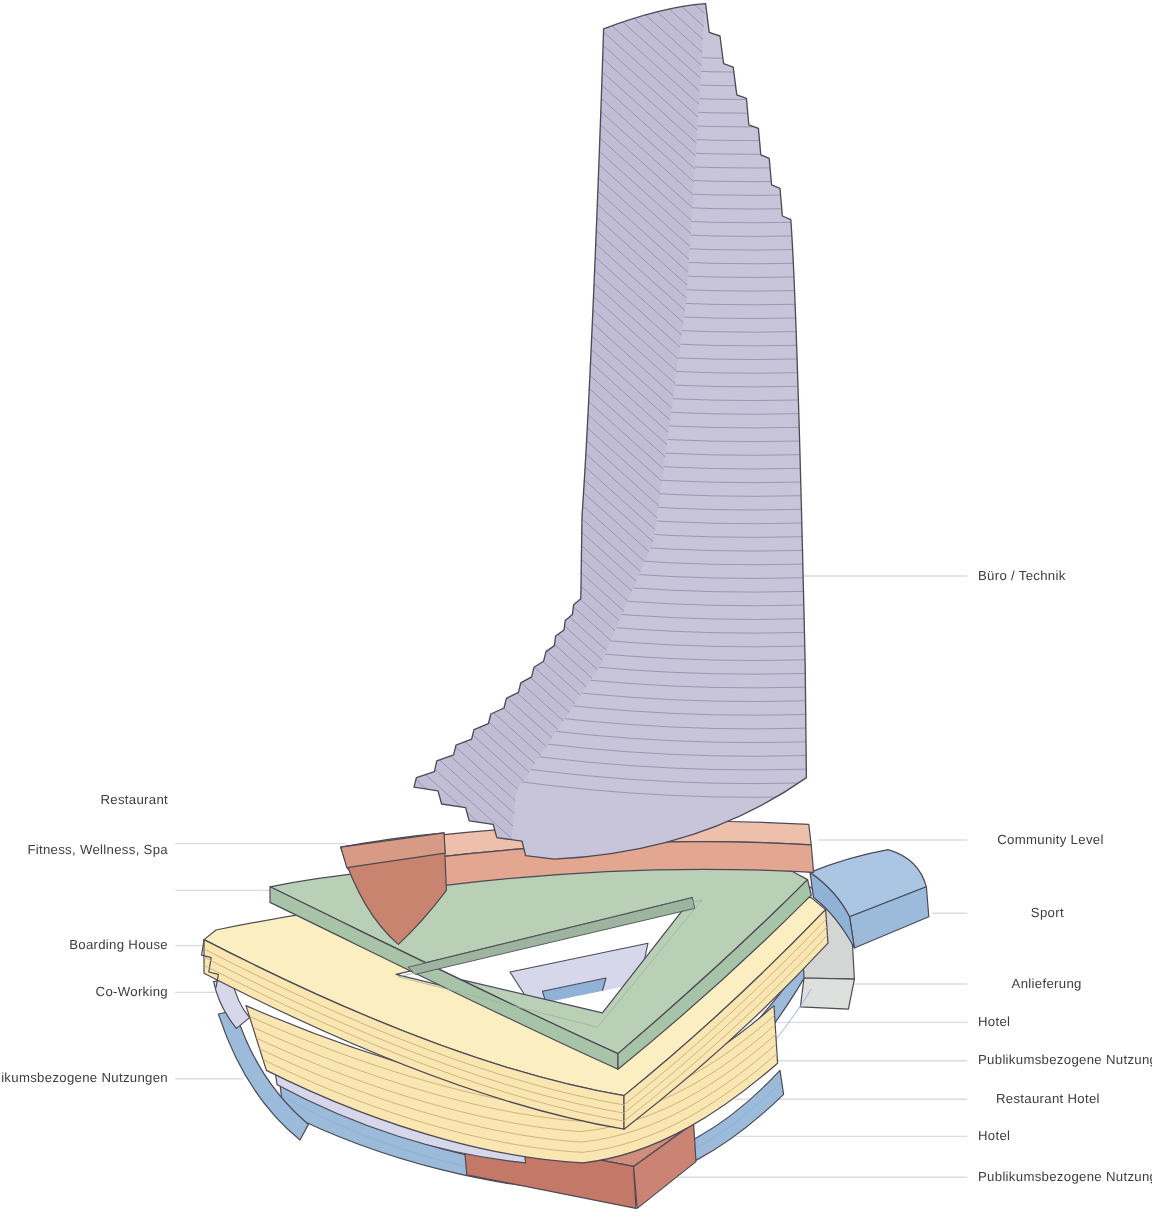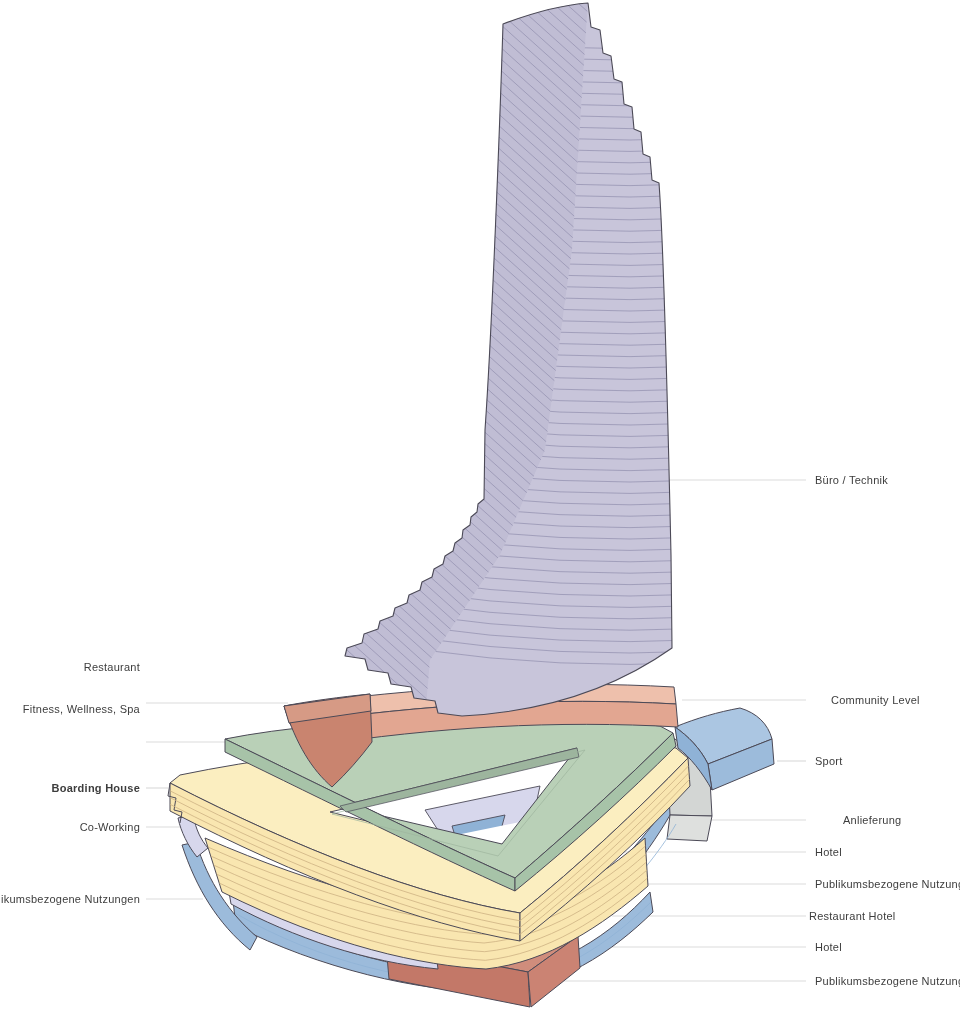--- a/index.html
+++ b/index.html
@@ -317,27 +317,27 @@
       L347,648 L362,643 L364,634 L378,629 L380,621 L393,616 L395,608 L407,603 L409,595
       L420,590 L422,582 L432,577 L434,569 L443,564 L445,556 L453,551 L455,543 L462,538
       L463,530 L470,525 L471,517 L477,512 L478,504 L484,499 L485,430
       C492,330 500,120 503,24 Z" fill="none" stroke="var(--outline)" stroke-width="1.1" stroke-linejoin="round"></path>
   </g>
 </svg>
 
 <div id="label-layer">
       <div class="lbl left-col" style="top: 660px; right: 820px; text-align: right;">Restaurant</div>
       <div class="lbl left-col" style="top: 702px; right: 820px;">Fitness, Wellness, Spa</div>
-      <div class="lbl left-col" style="top: 781px; right: 820px; font-weight: bold;">Boarding House</div>
+      <div class="lbl left-col" style="top: 781px; right: 820px;">Boarding House</div>
       <div class="lbl left-col" style="top: 820px; right: 820px; margin-left: 36px;">Co-Working</div>
       <div class="lbl left-col" style="top: 892px; right: 820px;">Publikumsbezogene Nutzungen</div>
       <div class="lbl right-col" style="top: 473px; left: 815px;">Büro / Technik</div>
       <div class="lbl right-col" style="top: 693px; left: 831px;">Community Level</div>
-      <div class="lbl right-col" style="top: 754px; left: 815px;">Sport</div>
+      <div class="lbl right-col" style="top: 754px; left: 859px;">Sport</div>
       <div class="lbl right-col" style="top: 813px; left: 843px;">Anlieferung</div>
       <div class="lbl right-col" style="top: 845px; left: 815px;">Hotel</div>
       <div class="lbl right-col" style="top: 877px; left: 815px;">Publikumsbezogene Nutzungen</div>
-      <div class="lbl right-col" style="top: 909px; left: 809px;">Restaurant Hotel</div>
+      <div class="lbl right-col" style="top: 909px; left: 830px;">Restaurant Hotel</div>
       <div class="lbl right-col" style="top: 940px; left: 815px;">Hotel</div>
       <div class="lbl right-col" style="top: 974px; left: 815px;">Publikumsbezogene Nutzungen</div>
     </div>
 
 </div>
 
 </body></html>

